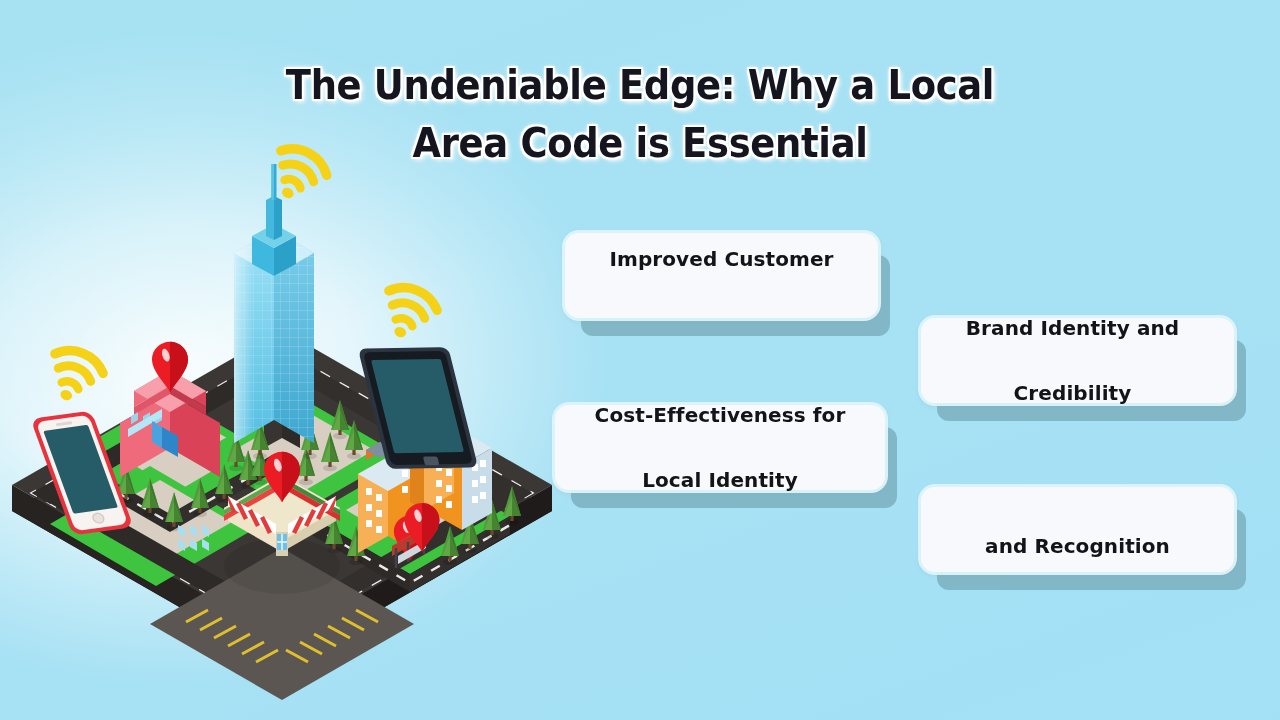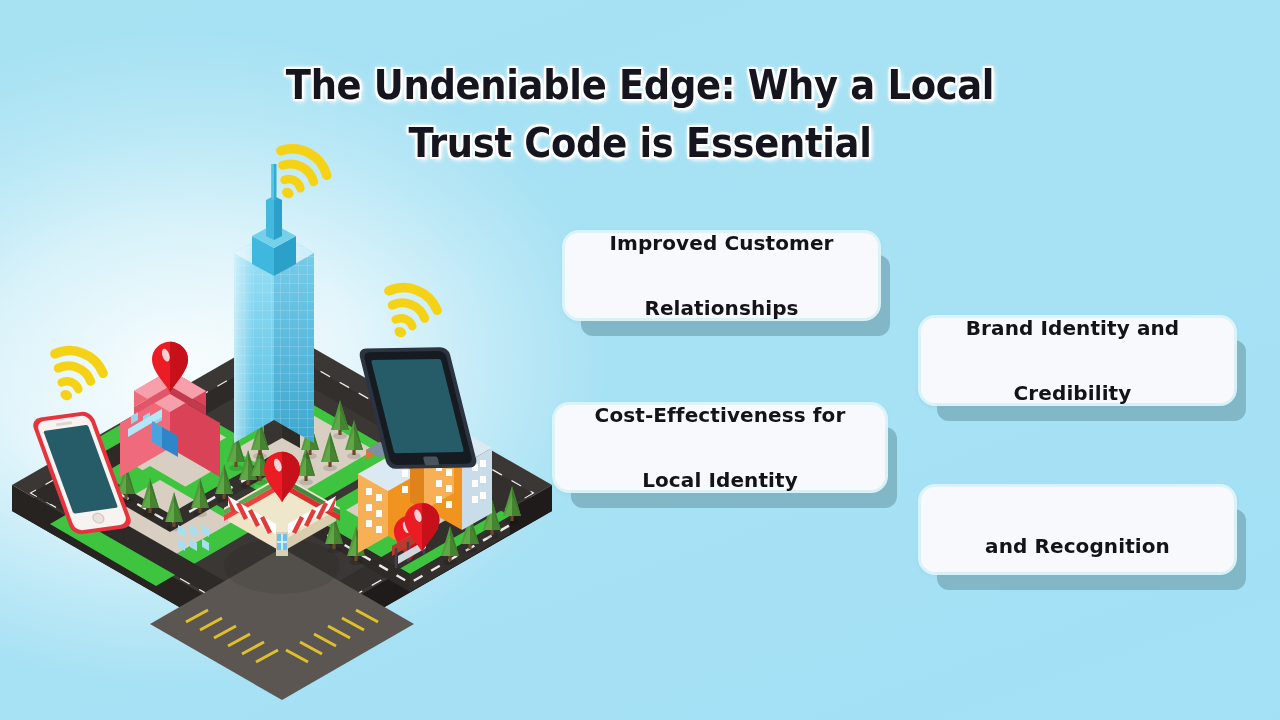--- a/index.html
+++ b/index.html
@@ -70,21 +70,21 @@
   #city{position:absolute;left:10px;top:148px;width:560px;height:560px;z-index:8;}
   #city svg{display:block;width:100%;height:100%;overflow:visible;}
 </style>
 </head>
 <body>
 
 <div id="stage">
 
   <h1 class="title">
     <span class="l">The Undeniable Edge: Why a Local</span>
-    <span class="l">Trust Code is Essential</span>
+    <span class="l">Area Code is Essential</span>
   </h1>
 
   <div id="city">
   <svg viewBox="0 0 560 560" xmlns="http://www.w3.org/2000/svg">
     <defs>
       <linearGradient id="towerFace" x1="0" y1="0" x2="0" y2="1">
         <stop offset="0" stop-color="#9fe2f7"></stop>
             <stop offset="1" stop-color="#55bfe2"></stop>
       </linearGradient>
       <linearGradient id="towerFaceR" x1="0" y1="0" x2="0" y2="1">
@@ -406,21 +406,20 @@
 
     <g transform="translate(412,388) scale(.92)">
       <use href="#pin"></use>
     </g>
   </svg>
   </div>
 
   <div class="card" id="card1">
     <span>
       <span>Improved Customer</span><br>
-      <span>Relationships</span>
     </span>
   </div>
 
   <div class="card" id="card2">
     <span>
       <span>Brand Identity and</span><br>
       <span>Credibility</span>
     </span>
   </div>
 

